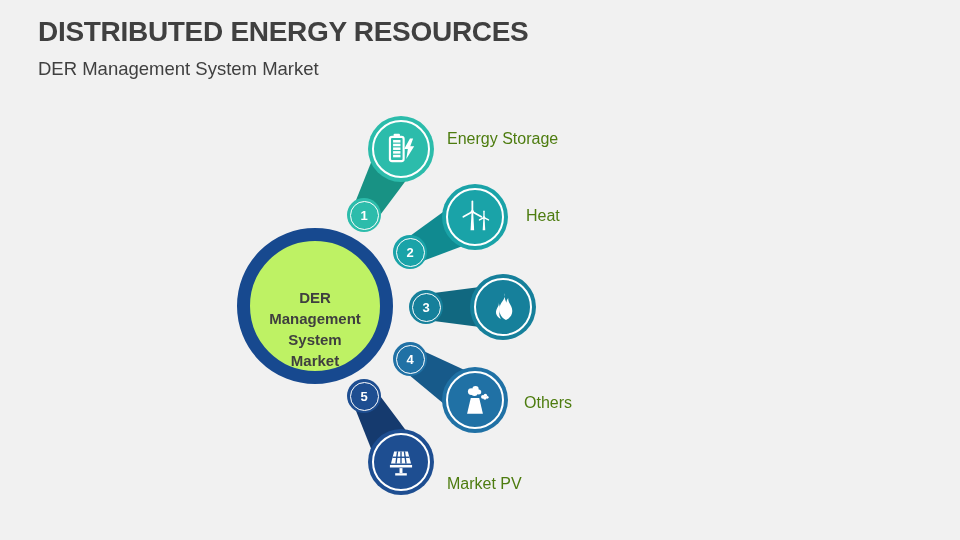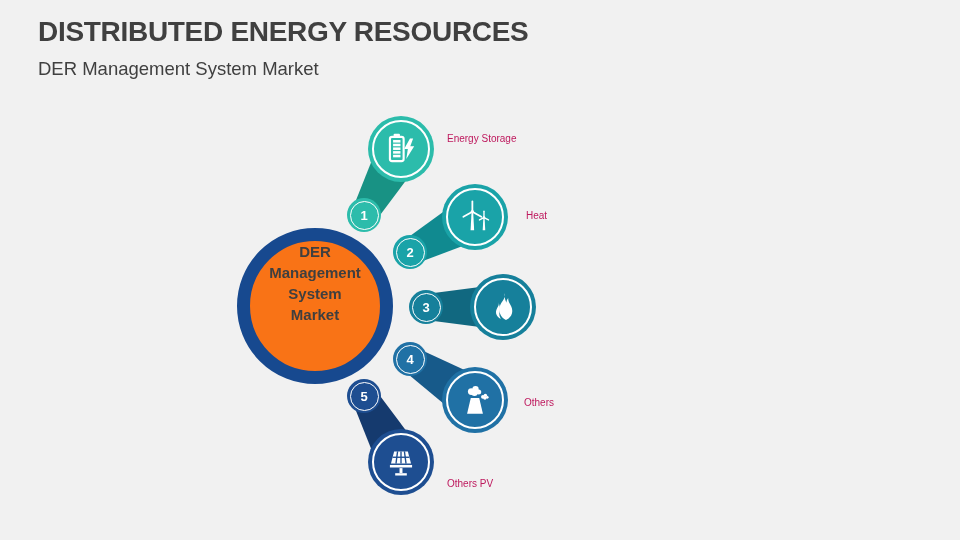--- a/index.html
+++ b/index.html
@@ -20,22 +20,22 @@
     font-size:18.5px;font-weight:400;color:#404040;
   }
 
   
   .connector-layer{position:absolute;left:0;top:0;width:960px;height:540px;}
 
   
   .center-circle{
     position:absolute;left:237px;top:228px;
     width:130px;height:130px;border-radius:50%;
-    background:#f97316;border:13px solid #17498f;
-    display:flex;align-items:flex-start;justify-content:center;
+    background:#bef264;border:13px solid #17498f;
+    display:flex;align-items:flex-end;justify-content:center;
   }
   .center-label{
     font-size:15px;font-weight:700;color:#3f3f3f;
     line-height:21px;text-align:center;white-space:pre-line;
   }
 
   
   .big-circle{
     position:absolute;width:66px;height:66px;border-radius:50%;
     display:flex;align-items:center;justify-content:center;
@@ -46,21 +46,21 @@
   .small-circle{
     position:absolute;width:34px;height:34px;border-radius:50%;
     display:flex;align-items:center;justify-content:center;
     font-size:13px;font-weight:700;color:#ffffff;
   }
   .small-circle::after{
     content:"";position:absolute;inset:2.5px;border:1.5px solid #ffffff;border-radius:50%;
   }
   .node-label{
     position:absolute;height:20px;line-height:20px;
-    font-size:10px;color:#be185d;white-space:nowrap;
+    font-size:16px;color:#4d7c0f;white-space:nowrap;
   }
 
   
   .c1{background:#2cbcab;} .c2{background:#1aa3a8;} .c3{background:#16809b;}
   .c4{background:#2071a5;} .c5{background:#1e4e91;}
 
   
   .big1{left:368px;top:116px;} .small1{left:347px;top:198px;}
   .big2{left:442px;top:184px;} .small2{left:393px;top:235px;}
   .big3{left:470px;top:274px;} .small3{left:409px;top:290px;}
@@ -175,15 +175,15 @@
         <line x1="21.25" y1="8" x2="22.75" y2="19.5"></line>
       </g>
       <rect x="7.5" y="20.8" width="21" height="2.4" fill="#fff"></rect>
       <rect x="16.6" y="23.8" width="2.8" height="4.6" fill="#fff"></rect>
       <rect x="12.5" y="28.6" width="11" height="2.2" fill="#fff"></rect>
     </svg>
   </div>
   <div class="small-circle c5 small5">
     <span>5</span>
   </div>
-  <div class="node-label label5">Others PV</div>
+  <div class="node-label label5">Market PV</div>
 
 </div>
 
 </body></html>

